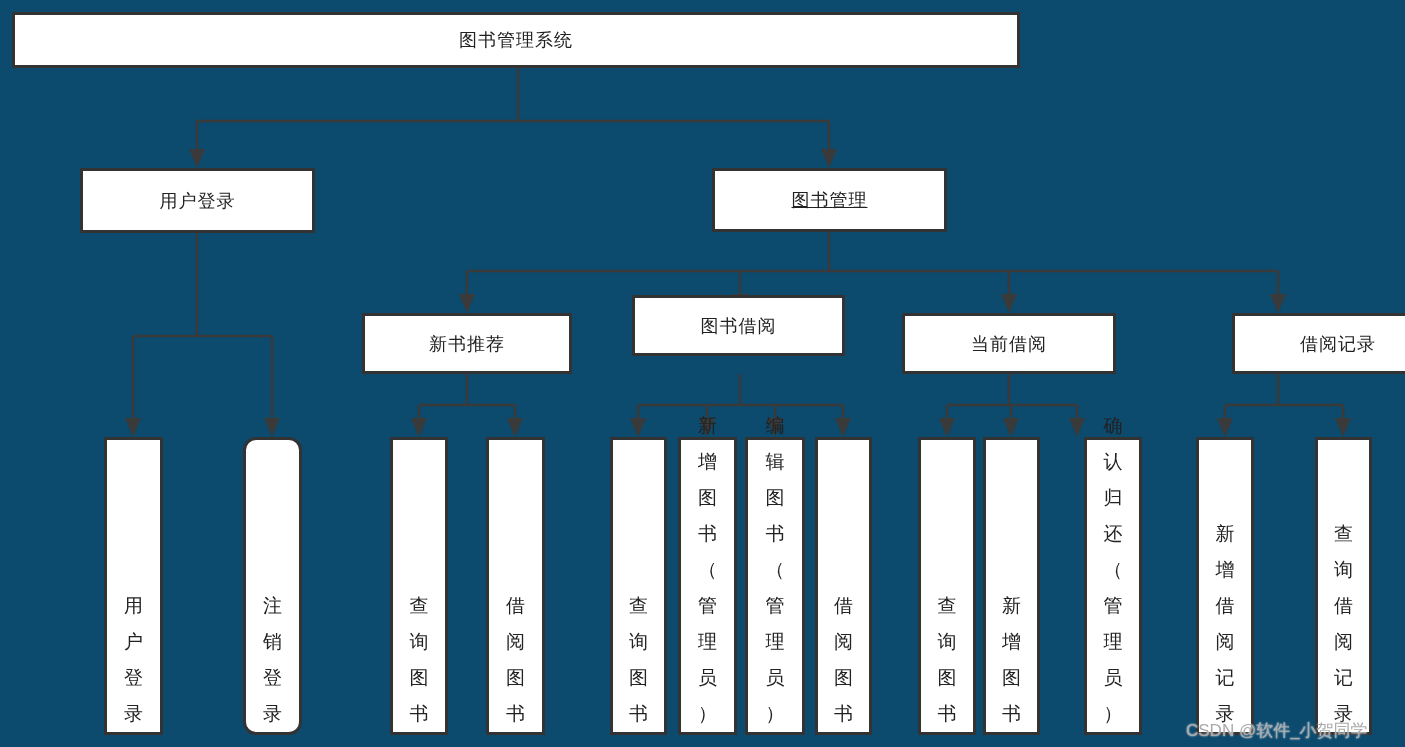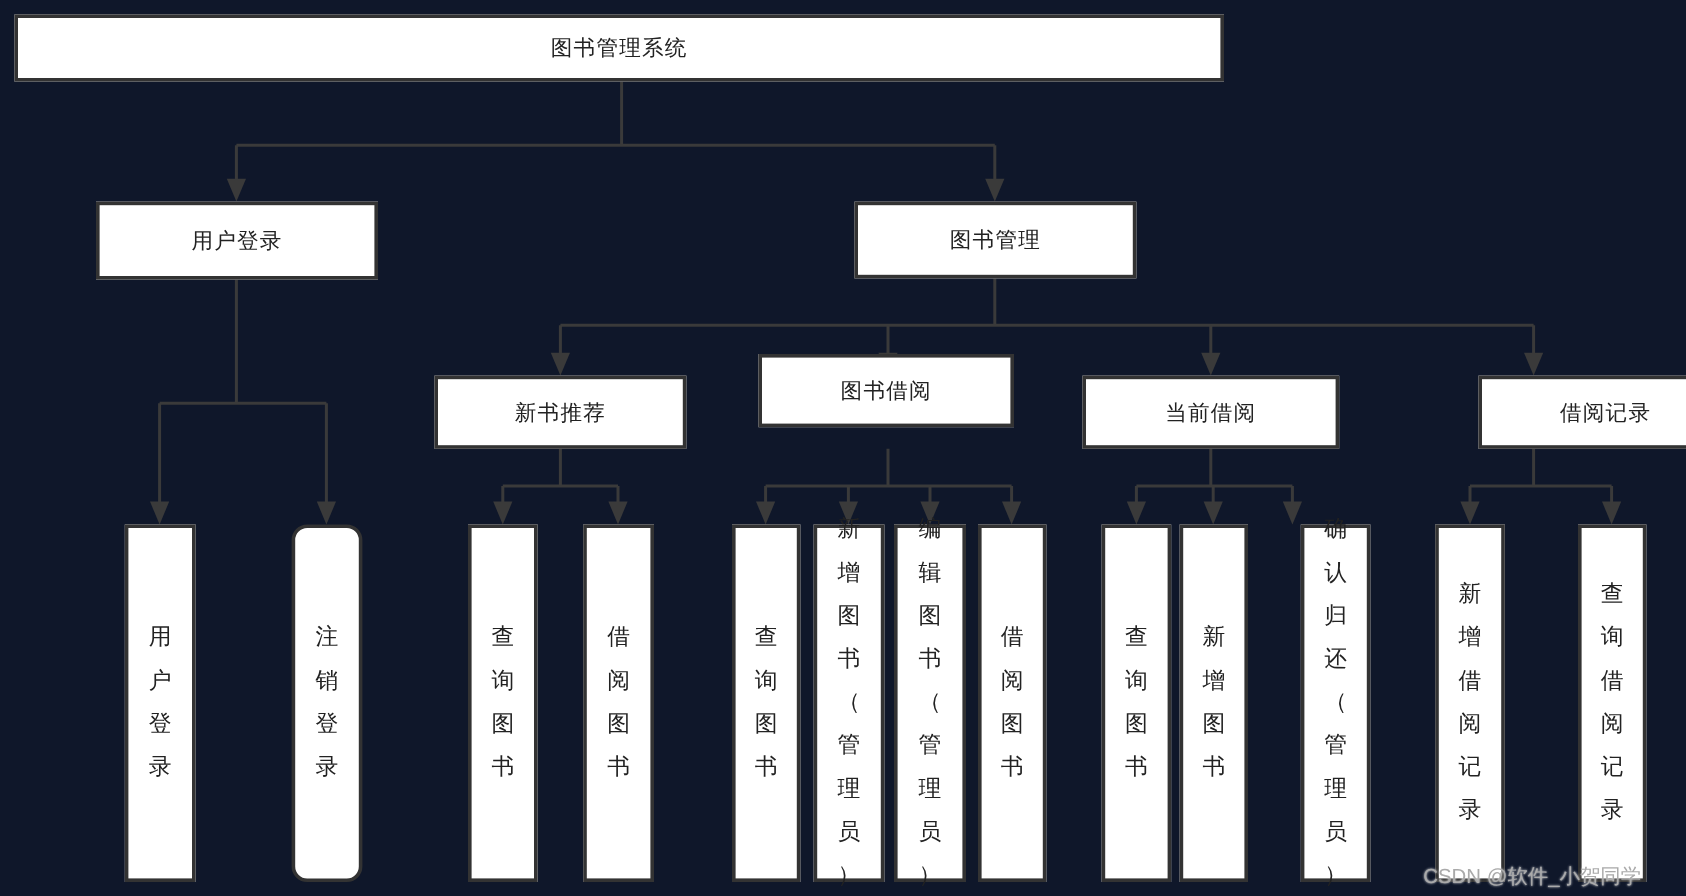--- a/index.html
+++ b/index.html
@@ -5,21 +5,21 @@
   html, body {
     margin: 0;
     padding: 0;
     background: #ffffff;
     font-family: "Liberation Sans", "DejaVu Sans", sans-serif;
   }
   #canvas {
     position: relative;
     width: 1405px;
     height: 747px;
-    background: #0f172a;
+    background: #0c4a6e;
     overflow: hidden;
   }
   #connectors {
     position: absolute;
     left: 0;
     top: 0;
     pointer-events: none;
   }
   .hbox {
     position: absolute;
@@ -33,21 +33,21 @@
     letter-spacing: 1px;
     color: #222222;
     white-space: nowrap;
   }
   .vbox {
     position: absolute;
     box-sizing: border-box;
     border: 3px solid #333333;
     background: #ffffff;
     display: flex;
-    align-items: center;
+    align-items: flex-end;
     justify-content: center;
   }
   .vtext {
     width: 21px;
     font-size: 19px;
     line-height: 36px;
     text-align: center;
     word-break: break-all;
     line-break: anywhere;
     overflow-wrap: anywhere;
@@ -108,21 +108,21 @@
     </g>
   </svg>
 
   <div class="hbox" style="left:12px; top:12px; width:1008px; height:56px;">
     <span>图书管理系统</span>
   </div>
 
   <div class="hbox" style="left:80px; top:168px; width:235px; height:65px;">
     <span>用户登录</span>
   </div>
-  <div class="hbox" style="left:712px; top:168px; width:235px; height:64px;">
+  <div class="hbox" style="left:712px; top:168px; width:235px; height:64px;text-decoration:underline;">
     <span>图书管理</span>
   </div>
 
   <div class="hbox" style="left:362px; top:313px; width:210px; height:61px;">
     <span>新书推荐</span>
   </div>
   <div class="hbox" style="left:632px; top:295px; width:213px; height:61px;">
     <span>图书借阅</span>
   </div>
   <div class="hbox" style="left:902px; top:313px; width:214px; height:61px;justify-content:center;">

